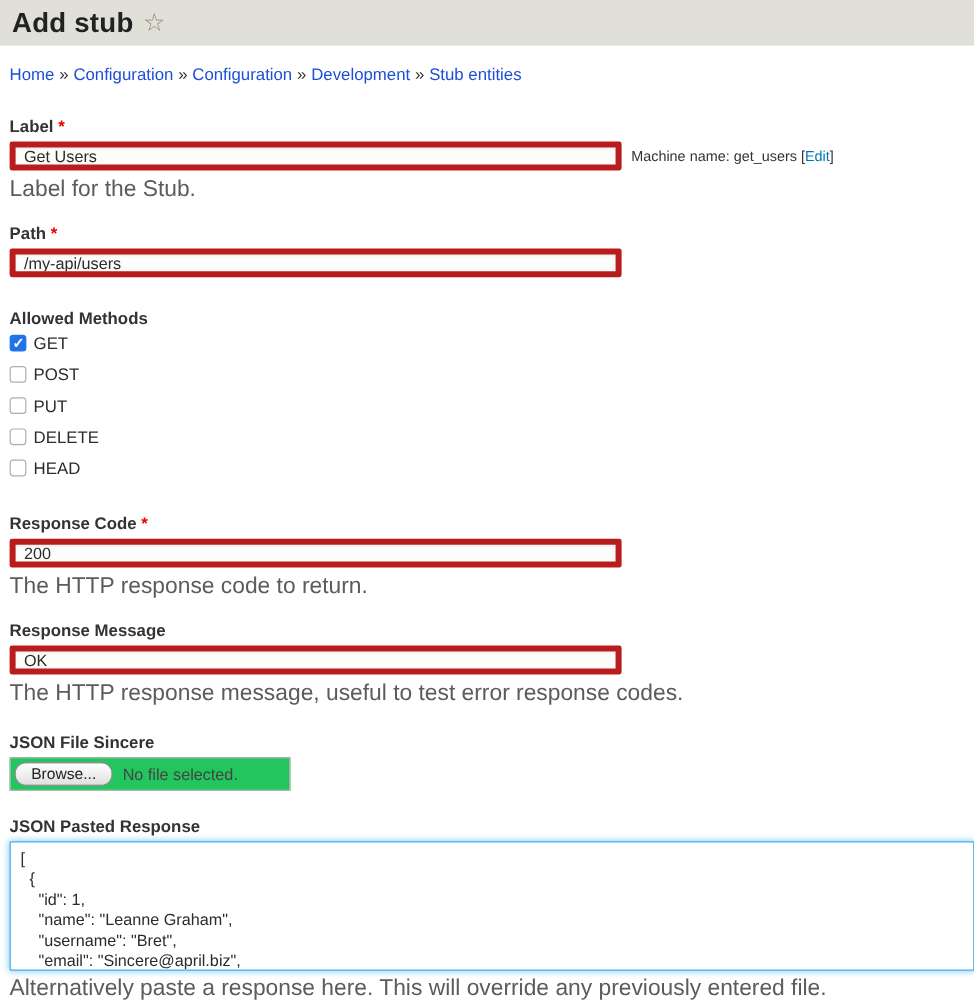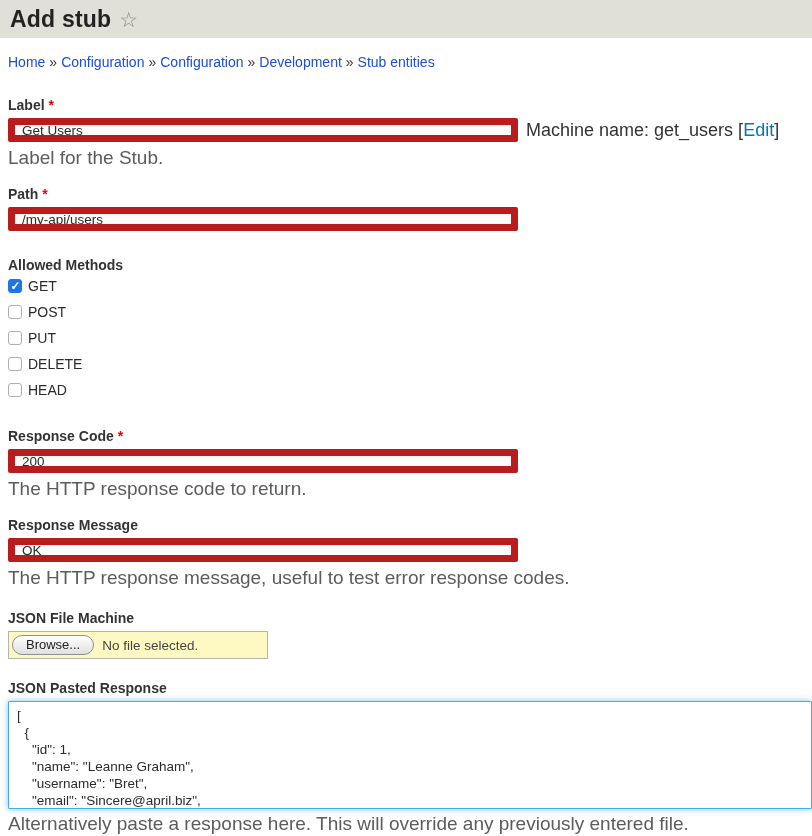--- a/index.html
+++ b/index.html
@@ -58,39 +58,39 @@
     font-weight: bold;
     color: #333;
     margin-bottom: 5px;
     font-size: 14px;
   }
   .required-marker { color: #e00; font-weight: bold; }
 
   input.text-input {
     width: 510px;
     height: 24px;
-    border: 7px solid #b91c1c;
+    border: 5px solid #b91c1c;
     border-radius: 2px;
     background: #fcfcfa;
     box-shadow: inset 0 1px 2px rgba(0,0,0,0.08);
     padding: 2px 7px;
     font-family: "Liberation Sans", sans-serif;
     font-size: 13.5px;
     color: #2b2b2b;
   }
   .description {
     margin-top: 5px;
     font-size: 19px;
     color: #5c5c5b;
   }
 
   .input-row { display: flex; align-items: center; }
   .machine-name {
     margin-left: 8px;
-    font-size: 18px;
+    font-size: 12px;
     color: #333;
     white-space: nowrap;
   }
   .machine-name a { color: #0074bd; text-decoration: none; cursor: pointer; }
 
   
   .methods-item { margin-top: 26px; margin-bottom: 28px; }
   .methods-item .item-label { margin-bottom: 9px; }
   .method-option {
     display: flex;
@@ -121,24 +121,24 @@
     font-weight: bold;
   }
   .method-label { font-size: 14px; color: #2b2b2b; }
 
   .response-code-item { margin-top: 30px; }
   .response-message-item { margin-top: 13px; }
 
   
   .file-item { margin-top: 21px; }
   .file-box {
-    width: 260px;
+    width: 234px;
     height: 28px;
     border: 1px solid #b5b5b0;
-    background: #fef9c3;
+    background: #22c55e;
     display: flex;
     align-items: center;
     padding: 0 3px;
   }
   .browse-button {
     border: 1px solid #8f8f8f;
     border-radius: 10px;
     background: linear-gradient(#ffffff, #e0e0e0);
     padding: 1px 13px 2px;
     font-size: 13px;
@@ -228,21 +228,21 @@
       <div class="description">The HTTP response code to return.</div>
     </div>
 
     <div class="form-item response-message-item">
       <label class="item-label">Response Message</label>
       <input class="text-input" type="text" value="OK" style="">
       <div class="description">The HTTP response message, useful to test error response codes.</div>
     </div>
 
     <div class="form-item file-item">
-      <label class="item-label">JSON File Machine</label>
+      <label class="item-label">JSON File Sincere</label>
       <div class="file-box">
         <span class="browse-button">Browse...</span>
         <span class="no-file-text">No file selected.</span>
       </div>
     </div>
 
     <div class="form-item textarea-item">
       <label class="item-label">JSON Pasted Response</label>
       <textarea class="json-textarea" spellcheck="false" style="">[
   {

